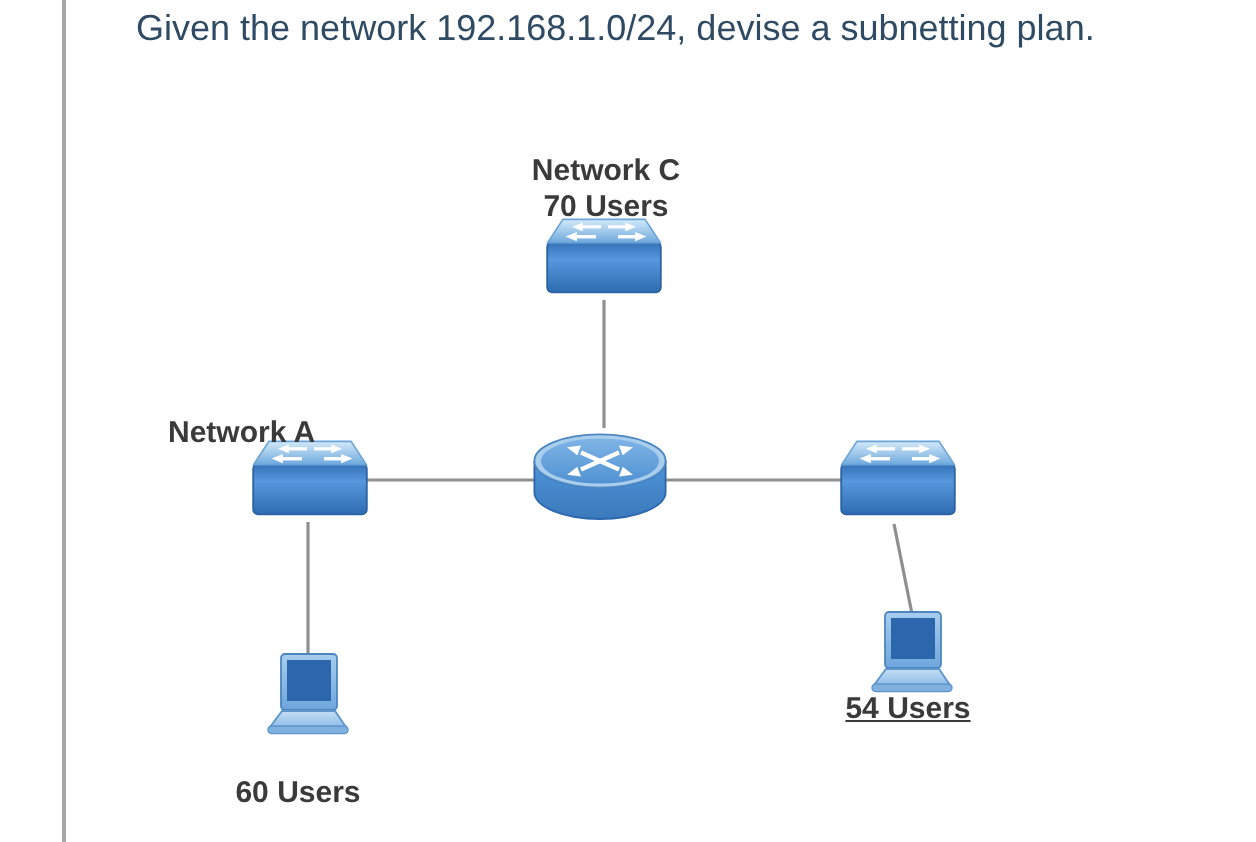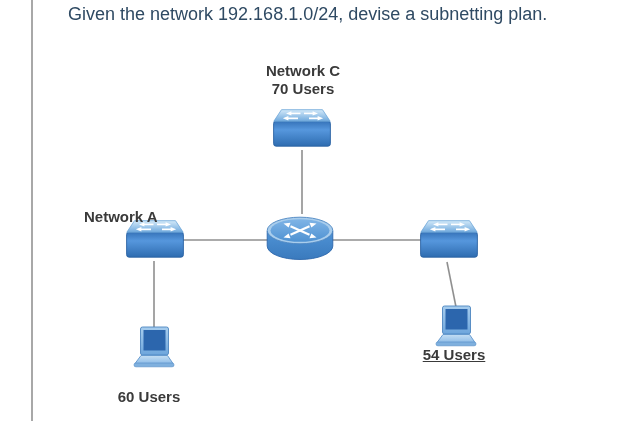--- a/index.html
+++ b/index.html
@@ -72,21 +72,21 @@
     </defs>
     <g stroke="#8f8f8f" stroke-width="1.6">
       <line x1="302" y1="150" x2="302" y2="214"></line>
       <line x1="182" y1="240" x2="274" y2="240"></line>
       <line x1="326" y1="240" x2="421" y2="240"></line>
       <line x1="154" y1="261" x2="154" y2="329"></line>
       <line x1="447" y1="262" x2="456" y2="307"></line>
     </g>
   </svg>
 
-  <div class="net-label centered" style="left:233px;top:62px;width:140px;">
+  <div class="net-label centered" style="left:233px;top:77px;width:140px;">
     <div>Network C</div>
     <div>70 Users</div>
   </div>
 
   <div class="net-label" style="left:84px;top:180px;margin-top:28px;">Network A</div>
 
   <div class="device" style="left:273px;top:109px;">
     <svg width="58" height="38" viewBox="0 0 58 38">
       <rect x="0.6" y="12" width="56.8" height="25.2" rx="2.5" fill="url(#swFront)" stroke="#2a62a3" stroke-width="0.9"></rect>
       <polygon points="8.5,0.7 49.5,0.7 57.2,12.3 0.8,12.3" fill="url(#swTop)" stroke="#6aa4d8" stroke-width="0.8"></polygon>

